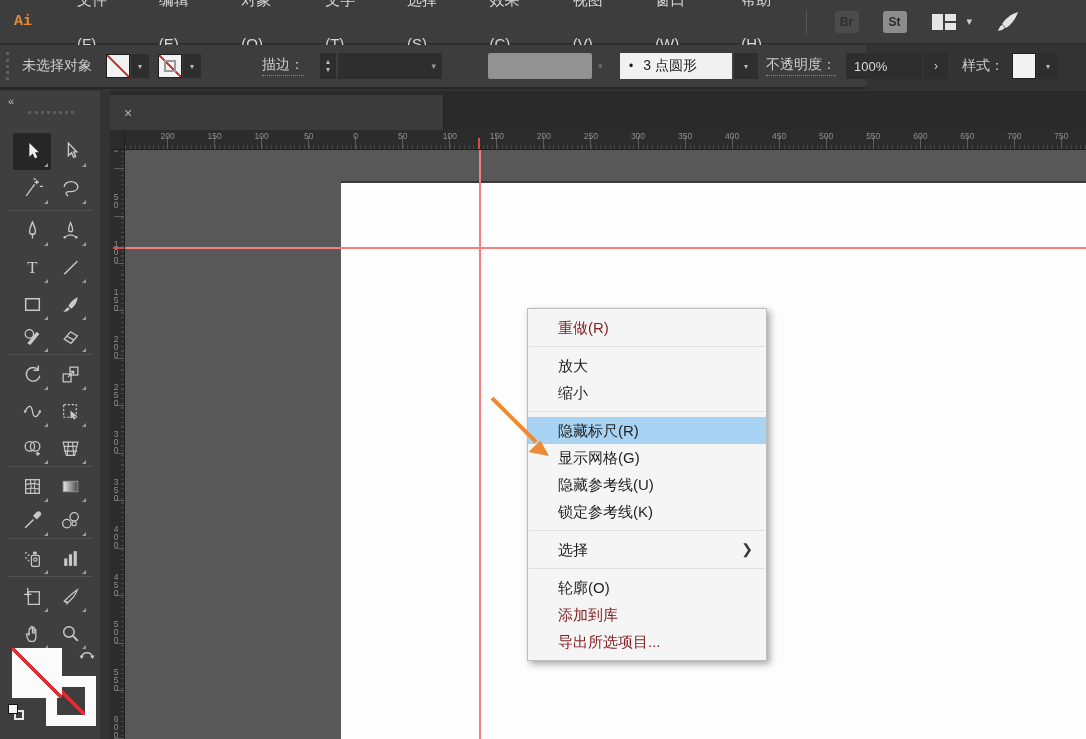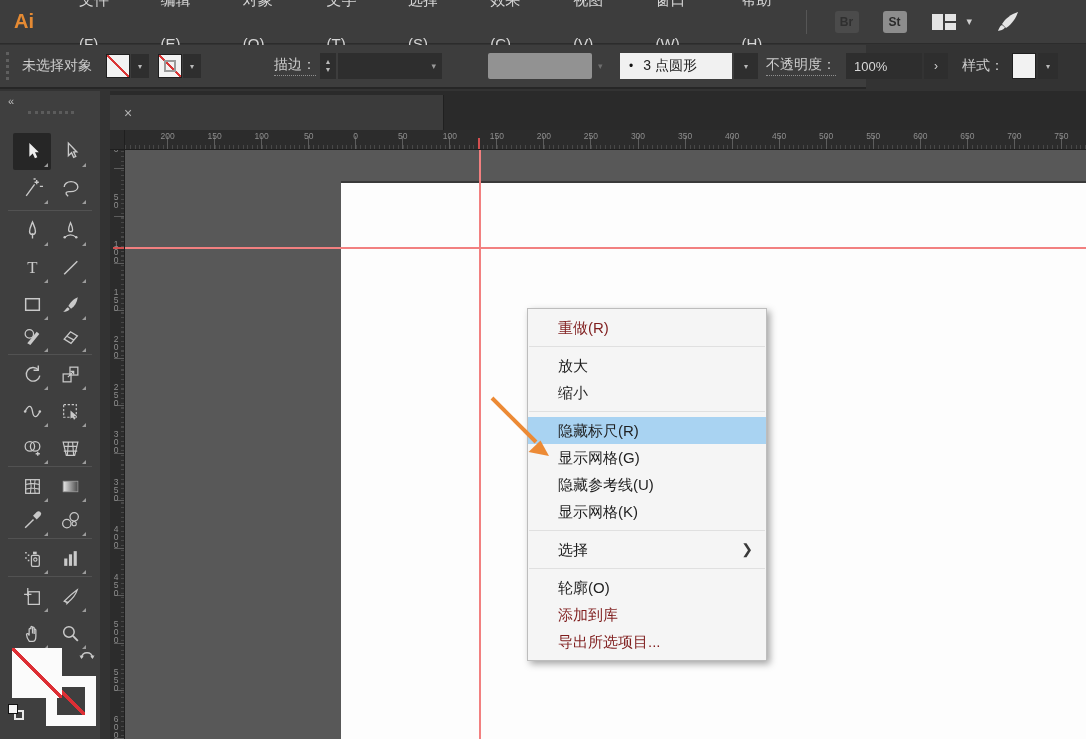--- a/index.html
+++ b/index.html
@@ -4,22 +4,22 @@
 <style>
   * { margin:0; padding:0; box-sizing:border-box; }
   html,body { background:#222; }
   .app{ position:relative; width:1086px; height:739px; background:#333;
         font-family:"Liberation Sans", sans-serif; overflow:hidden; user-select:none; }
 
   
   .menubar{ position:absolute; left:0; top:0; width:1086px; height:44px;
             background:#3d3d3d; border-bottom:1px solid #2c2c2c;
             display:flex; align-items:center; }
-  .ai-logo{ margin-left:14px; margin-right:26px; font-size:20px; font-weight:bold;
-            color:#e58a33; letter-spacing:0px; }
+  .ai-logo{ margin-left:14px; margin-right:26px; font-size:15px; font-weight:bold;
+            color:#e58a33; letter-spacing:0px;font-family:Liberation Mono, monospace; }
   .menu-item{ padding:0 19px; font-size:15px; color:#d6d6d6; line-height:44px; cursor:default; }
   .mb-right{ margin-left:auto; display:flex; align-items:center; gap:24px; margin-right:64px; }
   .mb-divider{ width:1px; height:24px; background:#565656; margin-right:4px; }
   .tile{ width:24px; height:22px; border-radius:3px; font-size:12px; font-weight:bold;
          display:flex; align-items:center; justify-content:center; }
   .tile-br{ background:#4b4b4b; color:#2f2f2f;text-align:center; }
   .tile-st{ background:#8d8d8d; color:#2a2a2a; }
   .ws-switch{ display:flex; align-items:center; gap:10px; }
   .chev{ color:#cfcfcf; font-size:11px; }
 
@@ -33,21 +33,21 @@
            linear-gradient(to top right, transparent 46%, #d93535 46% 54%, transparent 54%), #f2f2f2;
            border:1px solid #1f1f1f; }
   .swatch-fill{ left:106px; }
   .swatch-stroke{ left:158px; }
   .swatch-stroke::before{ content:""; position:absolute; inset:5px; border:2px solid #9a9a9a; }
   .dd-btn{ width:18px; height:24px; background:#2e2e2e; color:#b9b9b9; font-size:8px;
            display:flex; align-items:center; justify-content:center; }
   .dd1{ left:131px; } .dd2{ left:183px; }
   .ob-label{ font-size:14px; color:#cdcdcd; border-bottom:1px dotted #8f8f8f;
              padding-bottom:1px; white-space:nowrap; }
-  .lab-stroke{ left:274px; }
+  .lab-stroke{ left:262px; }
   .stepper{ left:320px; width:16px; height:26px; background:#2e2e2e; color:#b9b9b9;
             font-size:7px; display:flex; flex-direction:column; align-items:center;
             justify-content:center; line-height:8px; }
   .field-dark{ height:26px; background:#2e2e2e; color:#d8d8d8; font-size:13px;
                display:flex; align-items:center; }
   .stroke-size{ left:338px; width:104px; justify-content:flex-end; padding-right:6px;
                 color:#9a9a9a; font-size:9px; }
   .profile-dd{ left:488px; width:104px; height:26px; background:#929292; border-radius:2px; }
   .profile-chev{ left:598px; color:#6e6e6e; font-size:9px; }
   .brush-dd{ left:620px; width:112px; height:26px; background:#f1f1f1; color:#222;
@@ -494,21 +494,21 @@
 
   <div class="ctxmenu">
     <div class="cm-item disabled">重做(R)</div>
     <div class="cm-sep"></div>
     <div class="cm-item">放大</div>
     <div class="cm-item">缩小</div>
     <div class="cm-sep"></div>
     <div class="cm-item highlighted">隐藏标尺(R)</div>
     <div class="cm-item">显示网格(G)</div>
     <div class="cm-item">隐藏参考线(U)</div>
-    <div class="cm-item">显示网格(K)</div>
+    <div class="cm-item">锁定参考线(K)</div>
     <div class="cm-sep"></div>
     <div class="cm-item">
       <span>选择</span>
       <span class="cm-sub">❯</span>
     </div>
     <div class="cm-sep"></div>
     <div class="cm-item">轮廓(O)</div>
     <div class="cm-item disabled">添加到库</div>
     <div class="cm-item disabled">导出所选项目...</div>
   </div>

